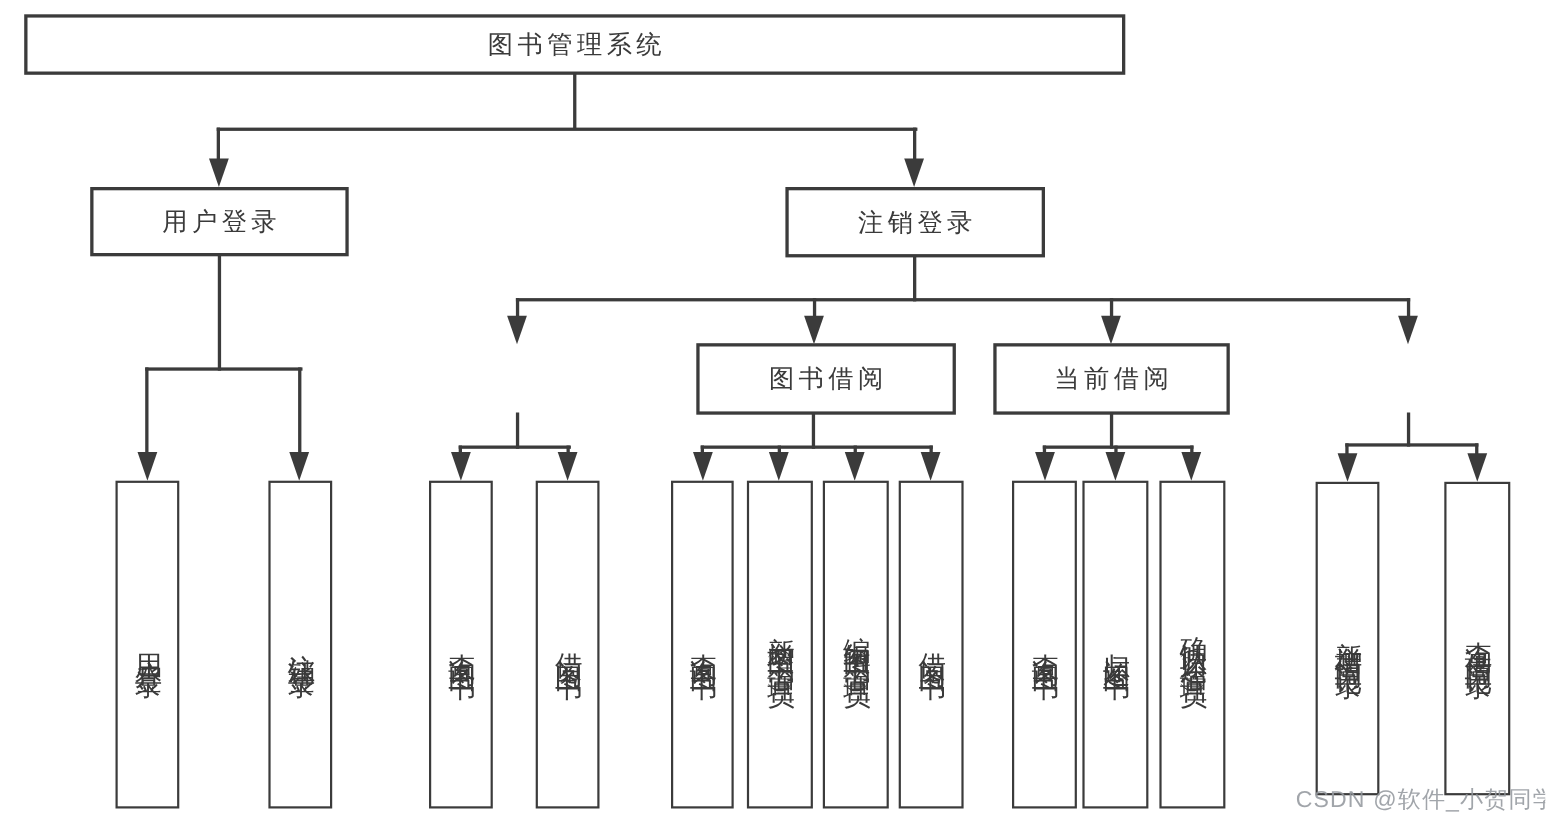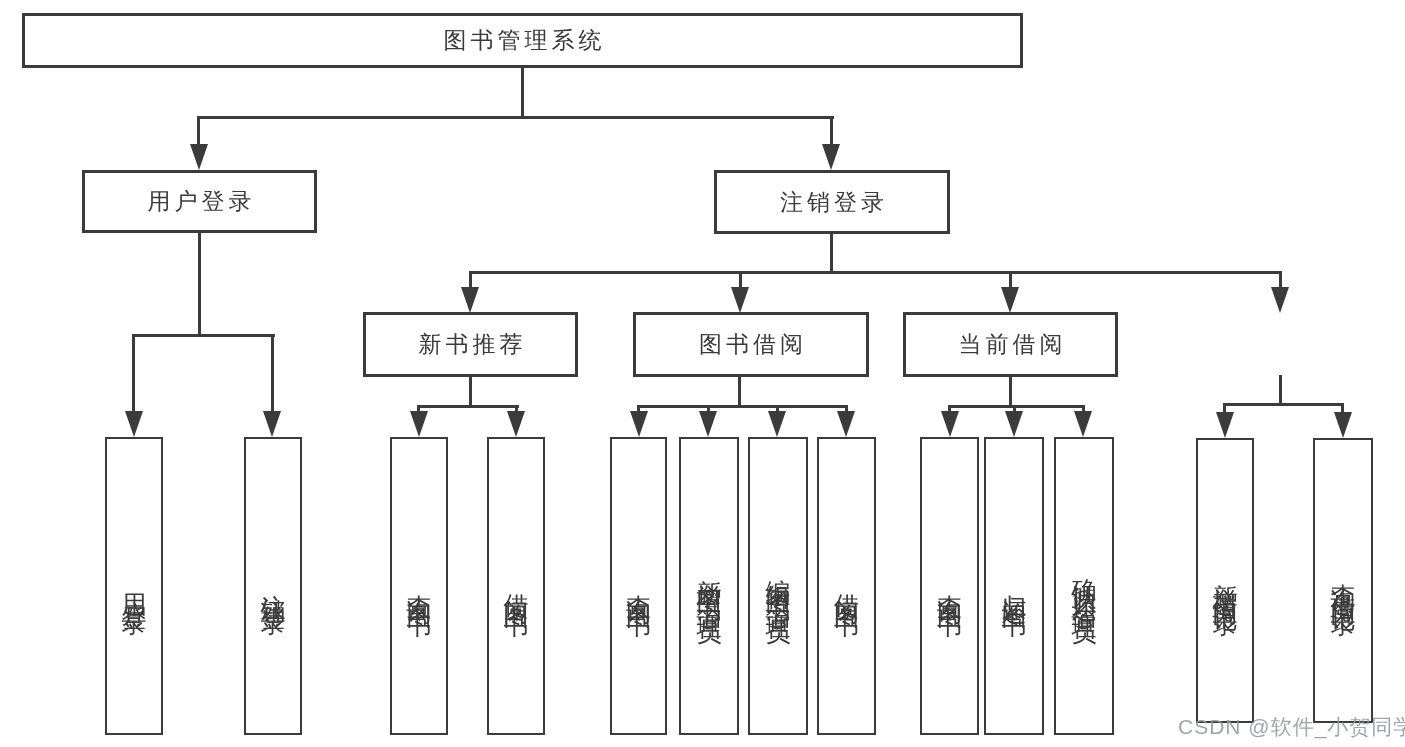--- a/index.html
+++ b/index.html
@@ -59,23 +59,20 @@
   <div class="ln" style="left:469px;top:271px;width:813px;height:3px;"></div>
   <div class="ln" style="left:469px;top:271px;width:3px;height:22px;"></div>
   <div class="ln" style="left:739px;top:271px;width:3px;height:22px;"></div>
   <div class="ln" style="left:1009px;top:271px;width:3px;height:22px;"></div>
   <div class="ln" style="left:1279px;top:271px;width:3px;height:22px;"></div>
   <div class="ah" style="left:461px;top:287px;"></div>
   <div class="ah" style="left:731px;top:287px;"></div>
   <div class="ah" style="left:1001px;top:287px;"></div>
   <div class="ah" style="left:1271px;top:287px;"></div>
 
-  <div class="hbox" style="left:363px;top:312px;width:215px;height:65px;">
-    <span>新书推荐</span>
-  </div>
   <div class="hbox" style="left:633px;top:312px;width:236px;height:65px;">
     <span>图书借阅</span>
   </div>
   <div class="hbox" style="left:903px;top:312px;width:215px;height:65px;">
     <span>当前借阅</span>
   </div>
 
   <div class="ln" style="left:469px;top:375px;width:3px;height:33px;"></div>
   <div class="ln" style="left:417px;top:405px;width:102px;height:3px;"></div>
   <div class="ln" style="left:417px;top:405px;width:3px;height:12px;"></div>

